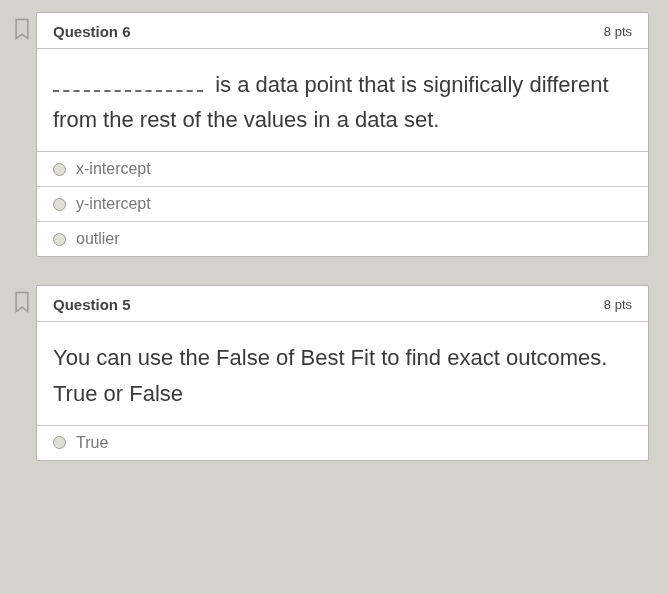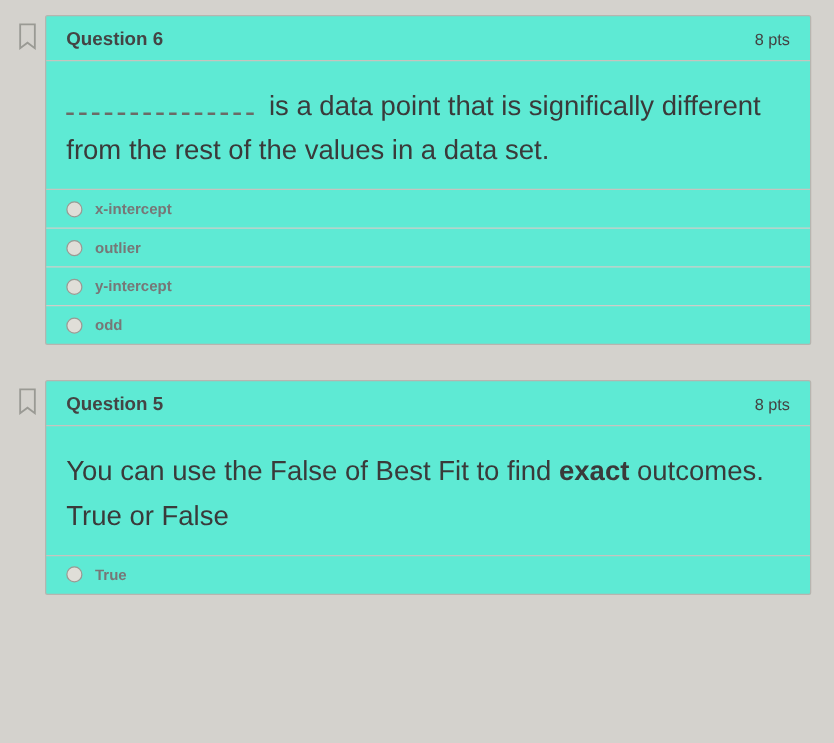--- a/index.html
+++ b/index.html
@@ -16,21 +16,21 @@
   .bookmark {
     width: 28px;
     padding-top: 6px;
     text-align: center;
     color: #9a9a94;
     flex-shrink: 0;
   }
   .bookmark svg { width: 18px; height: 22px; }
   .card {
     flex: 1;
-    background: #5eead4;
+    background: #ffffff;
     border: 1px solid #b7b5af;
     border-radius: 2px;
   }
   .card-header {
     display: flex;
     justify-content: space-between;
     align-items: center;
     padding: 10px 16px 8px 16px;
     border-bottom: 1px solid #c6c4be;
   }
@@ -49,35 +49,34 @@
     border-bottom: 2px dashed #6b6b66;
     vertical-align: baseline;
     margin-right: 6px;
   }
   .options { }
   .option {
     display: flex;
     align-items: center;
     padding: 8px 16px;
     border-top: 1px solid #cfcdc7;
-    font-size: 12px;
+    font-size: 16px;
     color: #777;
-    font-weight: bold;
   }
   .options .option:first-child { border-top: none; }
   .radio {
     width: 13px;
     height: 13px;
     border: 1.5px solid #9a9a94;
     border-radius: 50%;
     margin-right: 10px;
     flex-shrink: 0;
     background: #e0ded8;
   }
-  .bold { font-weight: bold; margin-top: 24px; }
+  .bold { font-weight: normal; margin-top: 24px; }
 </style>
 </head>
 <body>
 
 <div class="qrow">
   <div class="bookmark">
     <svg viewBox="0 0 24 30" fill="none" stroke="#9a9a94" stroke-width="2">
       <path d="M4 2 h16 v26 l-8 -6 l-8 6 z"></path>
     </svg>
   </div>
@@ -90,29 +89,25 @@
       <span class="blank"></span>
       <span>is a data point that is significally different from the rest of the values in a data set.</span>
     </div>
     <div class="options">
       <div class="option">
         <span class="radio"></span>
         <span>x-intercept</span>
       </div>
       <div class="option">
         <span class="radio"></span>
-        <span>outlier</span>
-      </div>
-      <div class="option">
-        <span class="radio"></span>
         <span>y-intercept</span>
       </div>
       <div class="option">
         <span class="radio"></span>
-        <span>odd</span>
+        <span>outlier</span>
       </div>
     </div>
   </div>
 </div>
 
 <div class="qrow">
   <div class="bookmark">
     <svg viewBox="0 0 24 30" fill="none" stroke="#9a9a94" stroke-width="2">
       <path d="M4 2 h16 v26 l-8 -6 l-8 6 z"></path>
     </svg>

